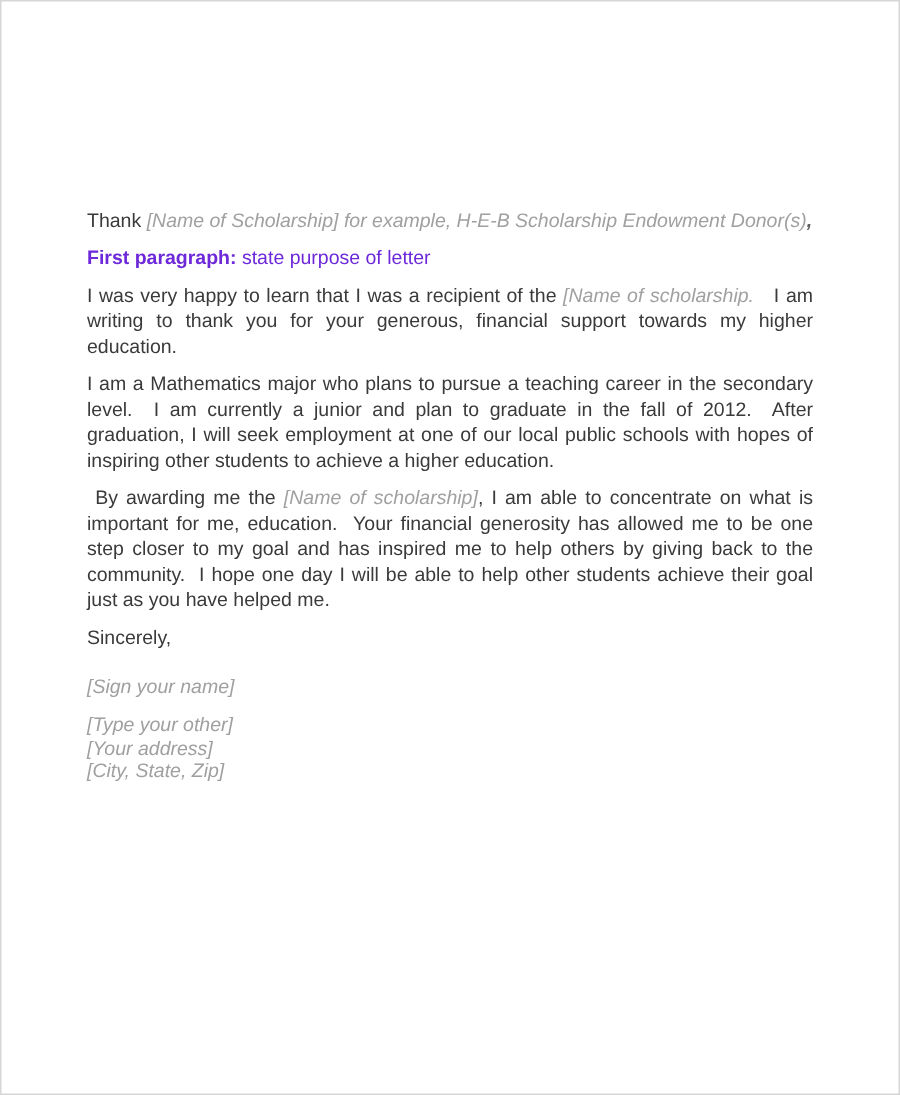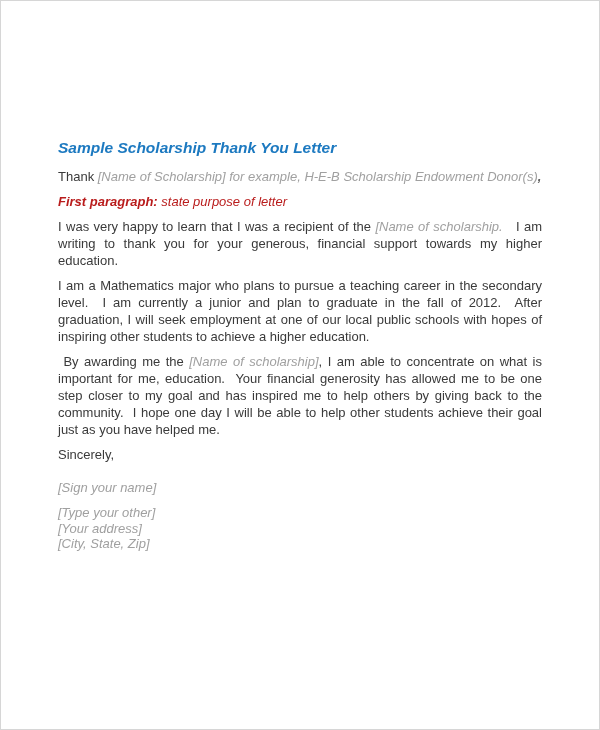--- a/index.html
+++ b/index.html
@@ -21,34 +21,33 @@
     margin: 0 0 10px 0;
     font-size: 15.5px;
     line-height: 20px;
     font-weight: bold;
     font-style: italic;
     color: #1c79c0;
   }
   p { margin: 0 0 8px 0; }
   .just { text-align: justify; }
   .gray, .ph-inline { color: #a0a0a0; font-style: italic; }
-  .note { color: #b91c1c; font-style: italic; }
+  .note { color: #6d28d9; }
   .note .lbl { font-weight: bold; }
   .dark-comma { color: #5f5f5f; font-weight: bold; font-style: italic; }
   .closing { margin-bottom: 16px; }
   .sig { margin-bottom: 9px; }
   .sender { line-height: 15.5px; margin: 0; color: #a0a0a0; font-style: italic; }
   .sender div { margin: 0; }
 </style>
 </head>
 <body>
 
 <div class="page">
 
-  <h1 class="title">Sample Scholarship Thank You Letter</h1>
 
 
   <p><span>Thank </span><span class="ph-inline">[Name of Scholarship] for example, H-E-B Scholarship Endowment Donor(s)</span><span class="dark-comma">,</span></p>
 
   <p class="note"><span class="lbl">First paragraph:</span><span> state purpose of letter</span></p>
 
   <p class="just"><span>I was very happy to learn that I was a recipient of the </span><span class="ph-inline">[Name of scholarship.</span><span>&nbsp;&nbsp; I am writing to thank you for your generous, financial support towards my higher education.</span></p>
 
 
   <p class="just">I am a Mathematics major who plans to pursue a teaching career in the secondary level.&nbsp; I am currently a junior and plan to graduate in the fall of 2012.&nbsp; After graduation, I will seek employment at one of our local public schools with hopes of inspiring other students to achieve a higher education.</p>

